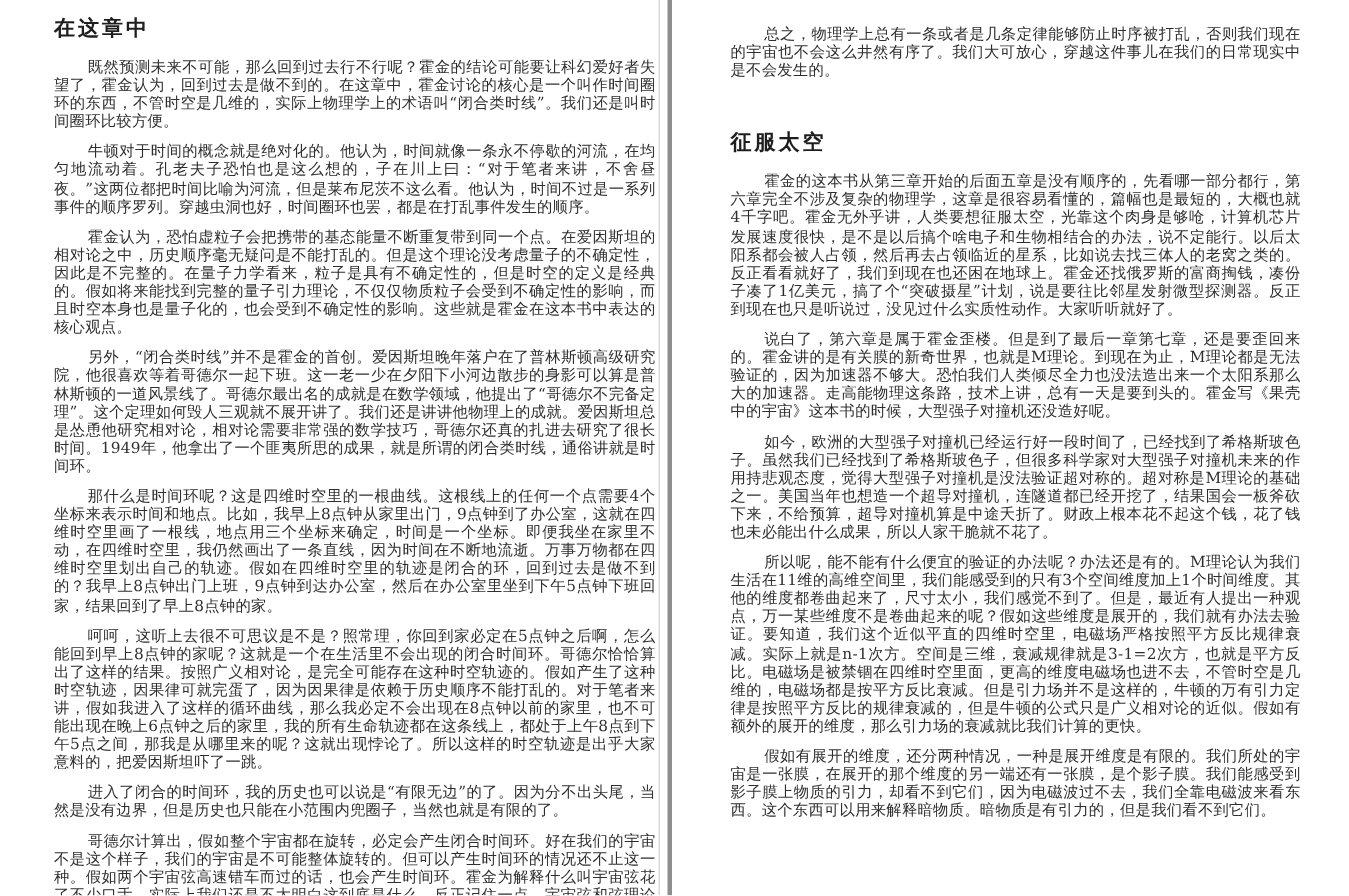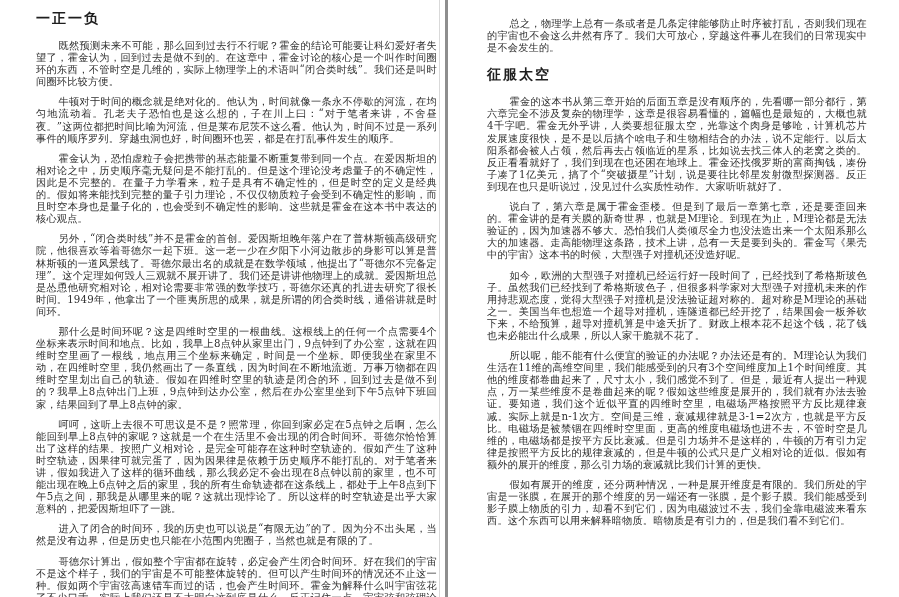--- a/index.html
+++ b/index.html
@@ -15,21 +15,21 @@
   .page { position: absolute; top: 0; }
   .page-left  { left: 36px;  top: 10px; width: 401px; }
   .page-right { left: 487px; top: 18px; width: 380px; }
   .section-heading {
     font-size: 14px;
     font-weight: bold;
     letter-spacing: 2px;
     margin: 0 0 12px 0;
     color: #1e1e1e;
   }
-  .page-right .section-heading { margin-top: 12px; }
+  .page-right .section-heading { margin-top: 32px; }
   .para {
     font-size: 10.2px;
     line-height: 12.1px;
     text-align: justify;
     text-indent: 2.2em;
     margin: 0 0 8px 0;
     letter-spacing: 0.2px;
     word-break: break-all;
   }
   .gutter-line-light {
@@ -42,21 +42,21 @@
     left: 445px; top: 0;
     width: 3px; height: 597px;
   }
 </style>
 </head>
 <body>
 
 <div class="screen" style="background: rgb(255, 255, 255); color: rgb(46, 46, 46);">
 
   <div class="page page-left">
-    <h1 class="section-heading">一正一负</h1>
+    <h1 class="section-heading">在这章中</h1>
     <div>
         <p class="para">既然预测未来不可能，那么回到过去行不行呢？霍金的结论可能要让科幻爱好者失望了，霍金认为，回到过去是做不到的。在这章中，霍金讨论的核心是一个叫作时间圈环的东西，不管时空是几维的，实际上物理学上的术语叫“闭合类时线”。我们还是叫时间圈环比较方便。</p>
         <p class="para">牛顿对于时间的概念就是绝对化的。他认为，时间就像一条永不停歇的河流，在均匀地流动着。孔老夫子恐怕也是这么想的，子在川上曰：“对于笔者来讲，不舍昼夜。”这两位都把时间比喻为河流，但是莱布尼茨不这么看。他认为，时间不过是一系列事件的顺序罗列。穿越虫洞也好，时间圈环也罢，都是在打乱事件发生的顺序。</p>
         <p class="para">霍金认为，恐怕虚粒子会把携带的基态能量不断重复带到同一个点。在爱因斯坦的相对论之中，历史顺序毫无疑问是不能打乱的。但是这个理论没考虑量子的不确定性，因此是不完整的。在量子力学看来，粒子是具有不确定性的，但是时空的定义是经典的。假如将来能找到完整的量子引力理论，不仅仅物质粒子会受到不确定性的影响，而且时空本身也是量子化的，也会受到不确定性的影响。这些就是霍金在这本书中表达的核心观点。</p>
         <p class="para">另外，“闭合类时线”并不是霍金的首创。爱因斯坦晚年落户在了普林斯顿高级研究院，他很喜欢等着哥德尔一起下班。这一老一少在夕阳下小河边散步的身影可以算是普林斯顿的一道风景线了。哥德尔最出名的成就是在数学领域，他提出了“哥德尔不完备定理”。这个定理如何毁人三观就不展开讲了。我们还是讲讲他物理上的成就。爱因斯坦总是怂恿他研究相对论，相对论需要非常强的数学技巧，哥德尔还真的扎进去研究了很长时间。1949年，他拿出了一个匪夷所思的成果，就是所谓的闭合类时线，通俗讲就是时间环。</p>
         <p class="para">那什么是时间环呢？这是四维时空里的一根曲线。这根线上的任何一个点需要4个坐标来表示时间和地点。比如，我早上8点钟从家里出门，9点钟到了办公室，这就在四维时空里画了一根线，地点用三个坐标来确定，时间是一个坐标。即便我坐在家里不动，在四维时空里，我仍然画出了一条直线，因为时间在不断地流逝。万事万物都在四维时空里划出自己的轨迹。假如在四维时空里的轨迹是闭合的环，回到过去是做不到的？我早上8点钟出门上班，9点钟到达办公室，然后在办公室里坐到下午5点钟下班回家，结果回到了早上8点钟的家。</p>
         <p class="para">呵呵，这听上去很不可思议是不是？照常理，你回到家必定在5点钟之后啊，怎么能回到早上8点钟的家呢？这就是一个在生活里不会出现的闭合时间环。哥德尔恰恰算出了这样的结果。按照广义相对论，是完全可能存在这种时空轨迹的。假如产生了这种时空轨迹，因果律可就完蛋了，因为因果律是依赖于历史顺序不能打乱的。对于笔者来讲，假如我进入了这样的循环曲线，那么我必定不会出现在8点钟以前的家里，也不可能出现在晚上6点钟之后的家里，我的所有生命轨迹都在这条线上，都处于上午8点到下午5点之间，那我是从哪里来的呢？这就出现悖论了。所以这样的时空轨迹是出乎大家意料的，把爱因斯坦吓了一跳。</p>
         <p class="para">进入了闭合的时间环，我的历史也可以说是“有限无边”的了。因为分不出头尾，当然是没有边界，但是历史也只能在小范围内兜圈子，当然也就是有限的了。</p>
         <p class="para">哥德尔计算出，假如整个宇宙都在旋转，必定会产生闭合时间环。好在我们的宇宙不是这个样子，我们的宇宙是不可能整体旋转的。但可以产生时间环的情况还不止这一种。假如两个宇宙弦高速错车而过的话，也会产生时间环。霍金为解释什么叫宇宙弦花了不少口舌，实际上我们还是不太明白这到底是什么。反正记住一点，宇宙弦和弦理论的那个弦不是一码事，只是名字比较像罢了。理论上在大爆炸初期0秒到1秒之内是可能产生宇宙弦的。但是到现在也没看到这玩意，大家还是不用担心了。</p>
       </div>

